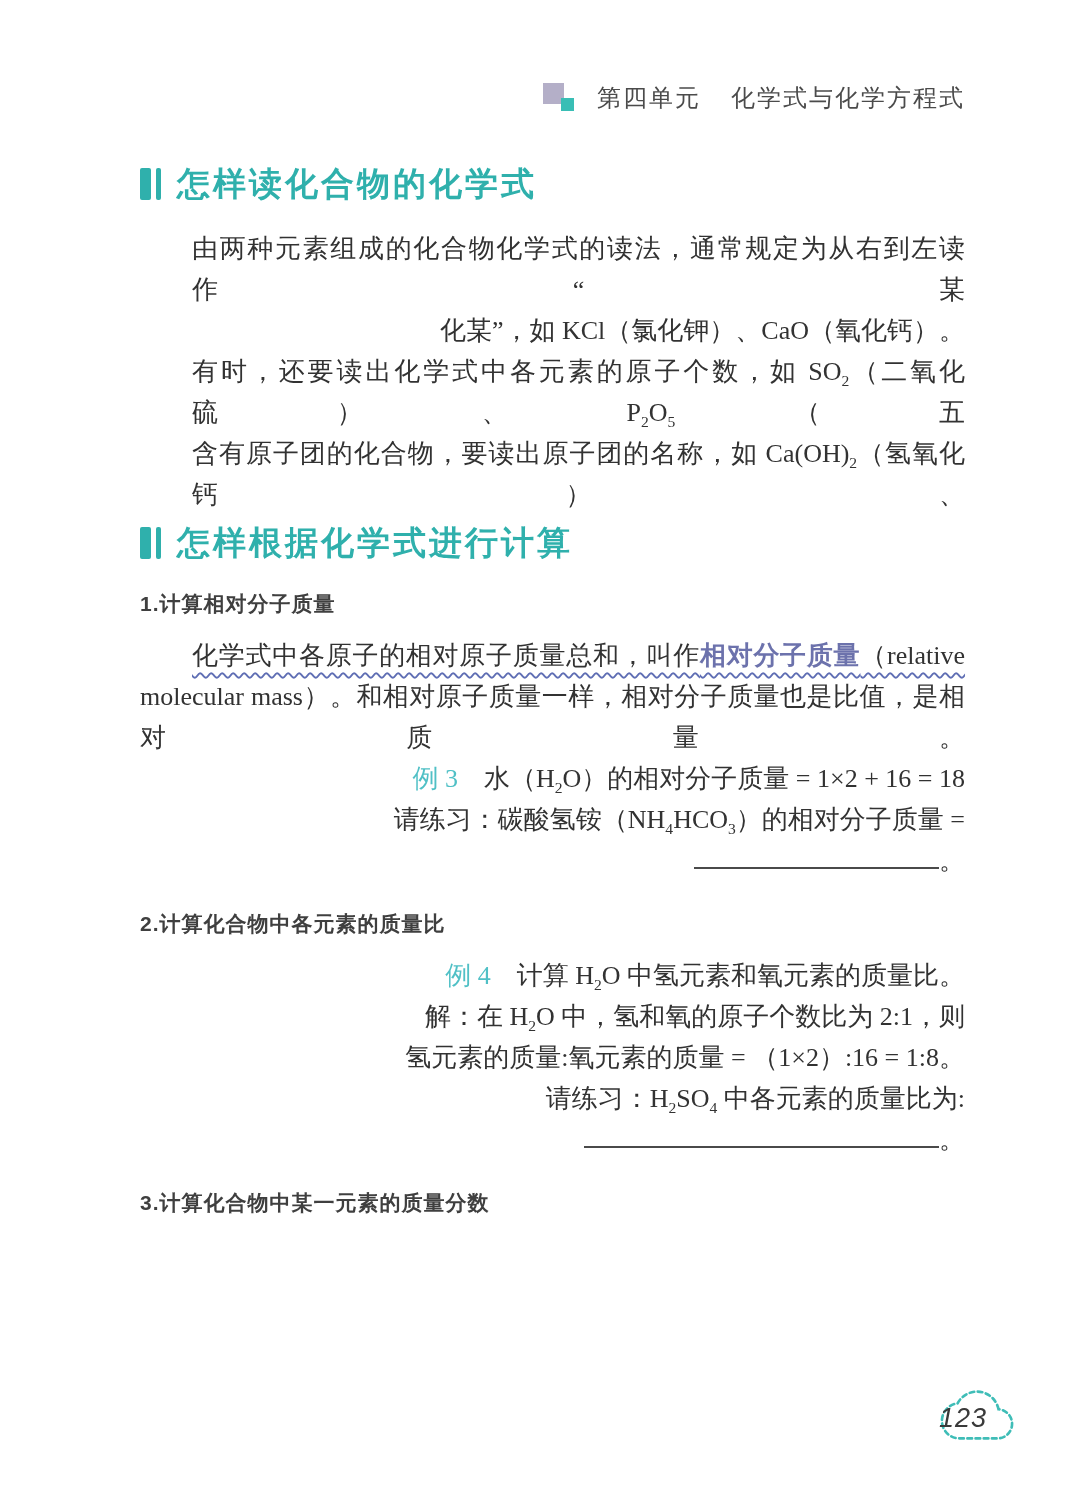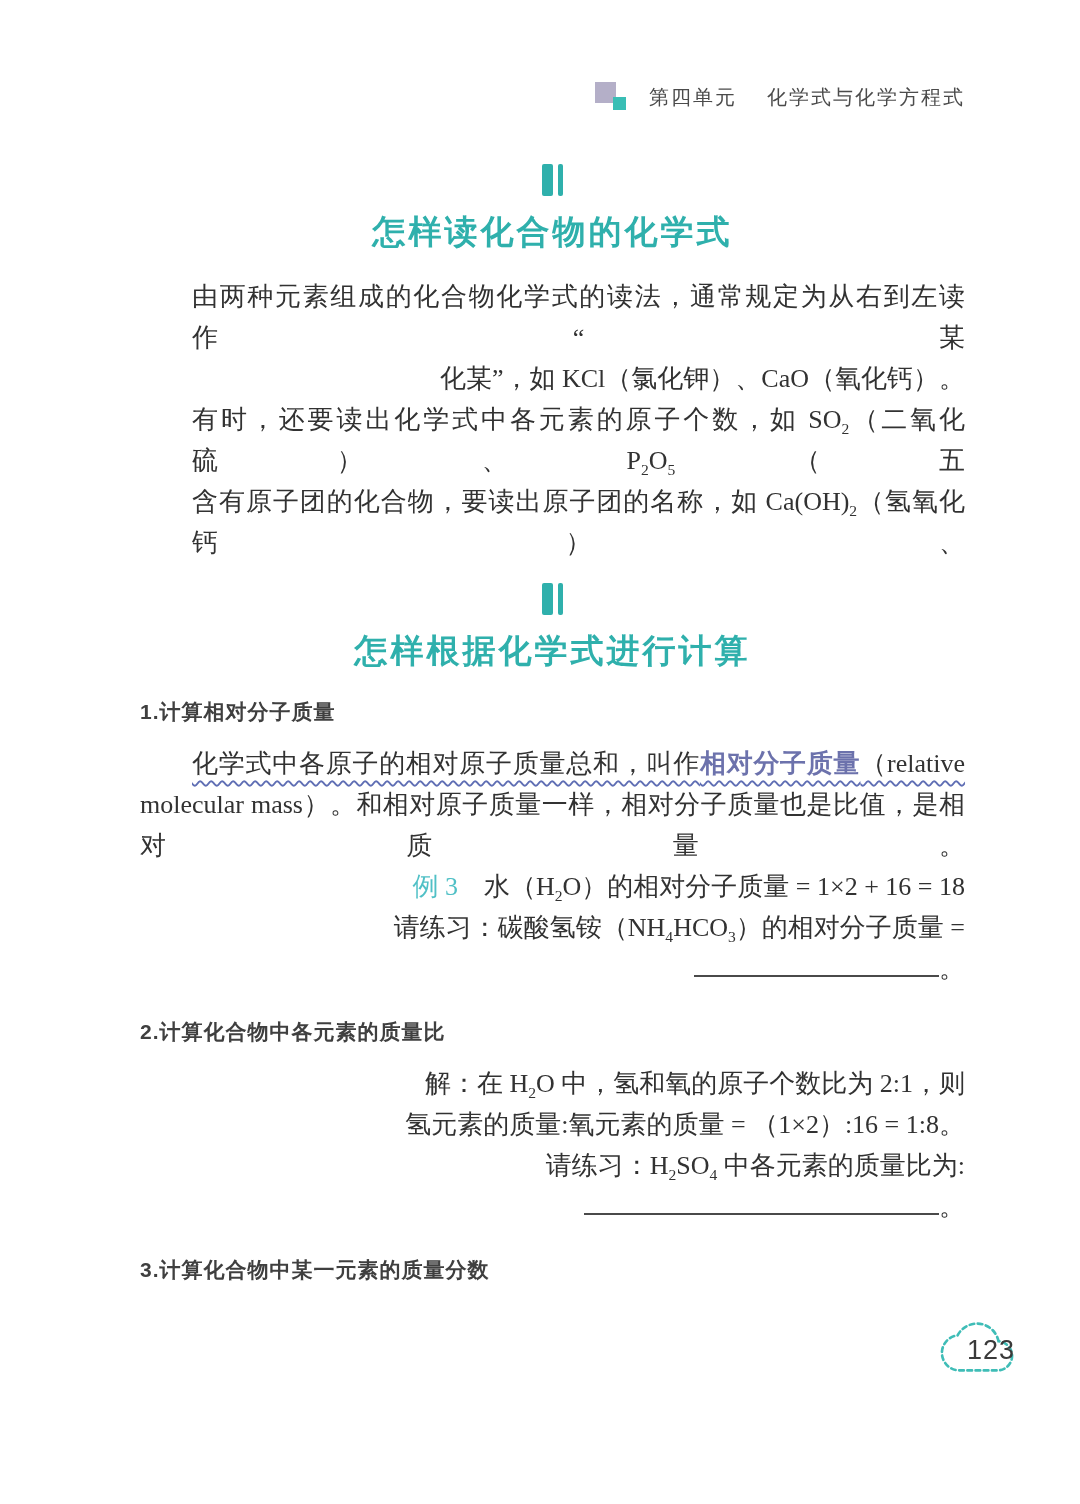--- a/index.html
+++ b/index.html
@@ -2,52 +2,52 @@
 <html style="--teal: #2fb0ac; --teal_light: #50c0c6; --purple: #6c72ac; --wavy: #5f6eb4; --ink: #323232; --heading_ink: #3f3f3f; --header_gray: #4b4b4b; --square_gray: #b4afc8; --square_teal: #39beb5; --cloud: #3fbdb7;"><head>
 <meta charset="utf-8">
 <style>
   html,body{margin:0;padding:0;background:#ffffff;}
   .page{position:relative;width:1080px;height:1504px;background:#fff;overflow:hidden;
         color:var(--ink,#323232);font-family:"Liberation Serif","DejaVu Serif",serif;}
   
   .page-header{position:absolute;top:82px;left:140px;width:825px;display:flex;
         justify-content:flex-end;align-items:center;
         font-family:"Liberation Sans","DejaVu Sans",sans-serif;
-        font-size:20px;color:var(--header_gray,#4b4b4b);letter-spacing:2px;}
+        font-size:24px;color:var(--header_gray,#4b4b4b);letter-spacing:2px;}
   .marker{position:relative;width:36px;height:30px;margin-right:18px;flex:0 0 auto;}
   .marker .sq1{position:absolute;left:0;top:0;width:21px;height:21px;background:var(--square_gray,#b4afc8);}
   .marker .sq2{position:absolute;left:18px;top:15px;width:13px;height:13px;background:var(--square_teal,#39beb5);}
   .hdr-unit{margin-right:30px;}
   
   .content{position:absolute;left:140px;top:164px;width:825px;}
   .sec-title{display:flex;align-items:center;gap:16px;margin:0 0 24px 0;
         font-size:33px;line-height:40px;font-weight:bold;color:var(--teal,#2fb0ac);
-        letter-spacing:3px;font-family:"Liberation Serif","DejaVu Serif",serif;flex-direction:column;}
-  .sec-title.second{margin-top:20px;}
+        letter-spacing:3px;font-family:"Liberation Serif","DejaVu Serif",serif;}
+  .sec-title.second{margin-top:8px;}
   .bars{display:inline-flex;align-items:center;gap:5px;flex:0 0 auto;}
   .bars i{display:block;background:var(--teal,#2fb0ac);border-radius:2px;}
   .bars .b1{width:11px;height:32px;}
   .bars .b2{width:5px;height:32px;}
   .sub-heading{margin:26px 0 14px 0;font-family:"Liberation Sans","DejaVu Sans",sans-serif;
         font-size:21px;line-height:34px;font-weight:700;color:var(--heading_ink,#3f3f3f);letter-spacing:1px;}
   .sub-heading.first{margin-top:0;}
   .para,.work{font-size:26px;line-height:41px;margin:0;}
   .tline{min-height:41px;text-align:right;}
   .tline.indent{padding-left:52px;}
   .tline.fill{text-align:justify;text-align-last:justify;}
   .tline.wavy{text-decoration-line:underline;text-decoration-style:wavy;
         text-decoration-color:var(--wavy,#5f6eb4);text-decoration-thickness:2px;text-underline-offset:8px;}
   sub.run-sub{font-size:0.6em;line-height:0;}
   .run-term{color:var(--purple,#6c72ac);font-weight:bold;
         font-family:"Liberation Sans","DejaVu Sans",sans-serif;}
   .run-ex{color:var(--teal_light,#50c0c6);}
   .run-blank{display:inline-block;border-bottom:2px solid #4a4a4a;height:26px;vertical-align:baseline;}
   
-  .cloud{position:absolute;left:939px;top:1316px;width:76px;height:62px;
-        display:flex;align-items:center;justify-content:flex-end;}
+  .cloud{position:absolute;left:939px;top:1384px;width:76px;height:62px;
+        display:flex;align-items:center;justify-content:flex-start;font-style:italic;}
   .cloud svg{position:absolute;left:0;top:0;width:76px;height:62px;}
   .pnum{position:relative;padding-top:6px;font-family:"Liberation Sans","DejaVu Sans",sans-serif;
         font-size:27px;color:#3a3a3a;letter-spacing:1px;}
 </style>
 </head>
 <body>
 
 <div class="page">
 
   <div class="page-header">
@@ -92,20 +92,21 @@
         <div class="tline indent fill wavy"><span>化学式中各原子的相对原子质量总和，叫作</span><span class="run-term">相对分子质量</span><span>（relative</span></div>
         <div class="tline fill"><span>molecular mass）。和相对原子质量一样，相对分子质量也是比值，是相对质量。</span></div>
       </div>
     <div class="work">
         <div class="tline indent"><span class="run-ex">例 3</span><span>　水（H</span><sub class="run-sub">2</sub><span>O）的相对分子质量 = 1×2 + 16 = 18</span></div>
         <div class="tline indent"><span>请练习：碳酸氢铵（NH</span><sub class="run-sub">4</sub><span>HCO</span><sub class="run-sub">3</sub><span>）的相对分子质量 = </span><span class="run-blank" style="width: 245px;"></span><span>。</span></div>
       </div>
 
     <h3 class="sub-heading">2.计算化合物中各元素的质量比</h3>
     <div class="work">
+        <div class="tline indent"><span class="run-ex">例 4</span><span>　计算 H</span><sub class="run-sub">2</sub><span>O 中氢元素和氧元素的质量比。</span></div>
         <div class="tline indent"><span>解：在 H</span><sub class="run-sub">2</sub><span>O 中，氢和氧的原子个数比为 2:1，则</span></div>
         <div class="tline indent"><span>氢元素的质量:氧元素的质量 = （1×2）:16 = 1:8。</span></div>
         <div class="tline indent"><span>请练习：H</span><sub class="run-sub">2</sub><span>SO</span><sub class="run-sub">4</sub><span> 中各元素的质量比为:</span><span class="run-blank" style="width: 355px;"></span><span>。</span></div>
       </div>
 
     <h3 class="sub-heading">3.计算化合物中某一元素的质量分数</h3>
 
   </div>
 
   <div class="cloud">

